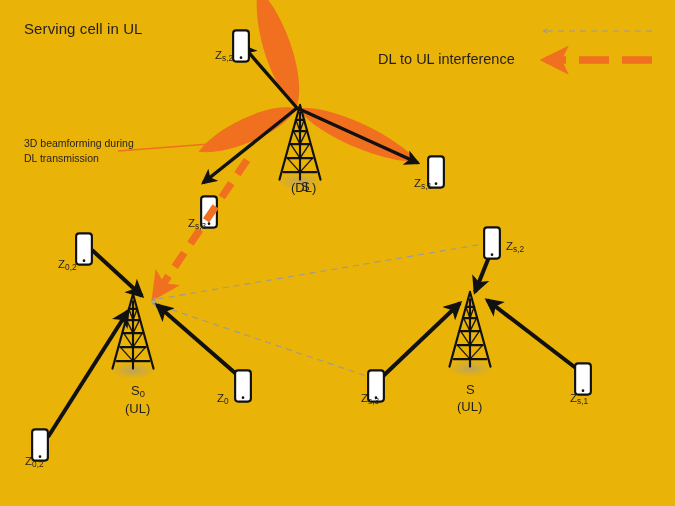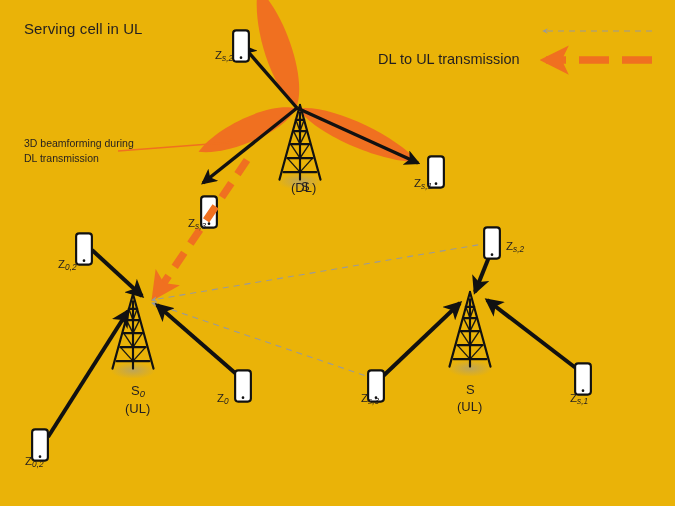--- a/index.html
+++ b/index.html
@@ -43,21 +43,20 @@
     font-size: 13px;
     text-align: center;
   }
   .ue-label {
     font-size: 11.5px;
   }
   .sub {
     font-size: 0.72em;
     vertical-align: -0.22em;
     letter-spacing: 0;
-    font-style: italic;
   }
 </style>
 </head>
 <body>
 
 <div id="stage">
 
   <svg id="scene" viewBox="0 0 675 506">
     <defs>
       <radialGradient id="towerShadow" cx="50%" cy="50%" r="50%">
@@ -182,21 +181,21 @@
       <use href="#phone" x="366" y="369" width="20" height="34"></use>
       <use href="#phone" x="573" y="362" width="20" height="34"></use>
     </g>
 
     <line x1="652" y1="31" x2="543" y2="31" stroke="#9a9a9a" stroke-width="1.1" stroke-dasharray="6 5" marker-end="url(#arrowGrey)"></line>
     <line x1="652" y1="60" x2="546" y2="60" stroke="#F07020" stroke-width="7.5" stroke-dasharray="30 13" marker-end="url(#arrowOrange)"></line>
   </svg>
 
   <div class="txt title" style="left:24px; top:20px;">Serving cell in UL</div>
 
-  <div class="txt legend-label" style="left:378px; top:51px;">DL to UL transmission</div>
+  <div class="txt legend-label" style="left:378px; top:51px;">DL to UL interference</div>
 
   <div class="txt annot" style="left:24px; top:137px;text-align:center;">3D beamforming during</div>
   <div class="txt annot" style="left:24px; top:152px;">DL transmission</div>
 
   <div class="txt ue-label" style="left:215px; top:49px;"><span>Z</span><span class="sub">s,2</span></div>
   <div class="txt ue-label" style="left:414px; top:177px;"><span>Z</span><span class="sub">s,1</span></div>
   <div class="txt ue-label" style="left:188px; top:217px;"><span>Z</span><span class="sub">s,3</span></div>
   <div class="txt node-label" style="left:301px; top:180px;">S</div>
   <div class="txt node-label" style="left:291px; top:181px;">(DL)</div>
 

